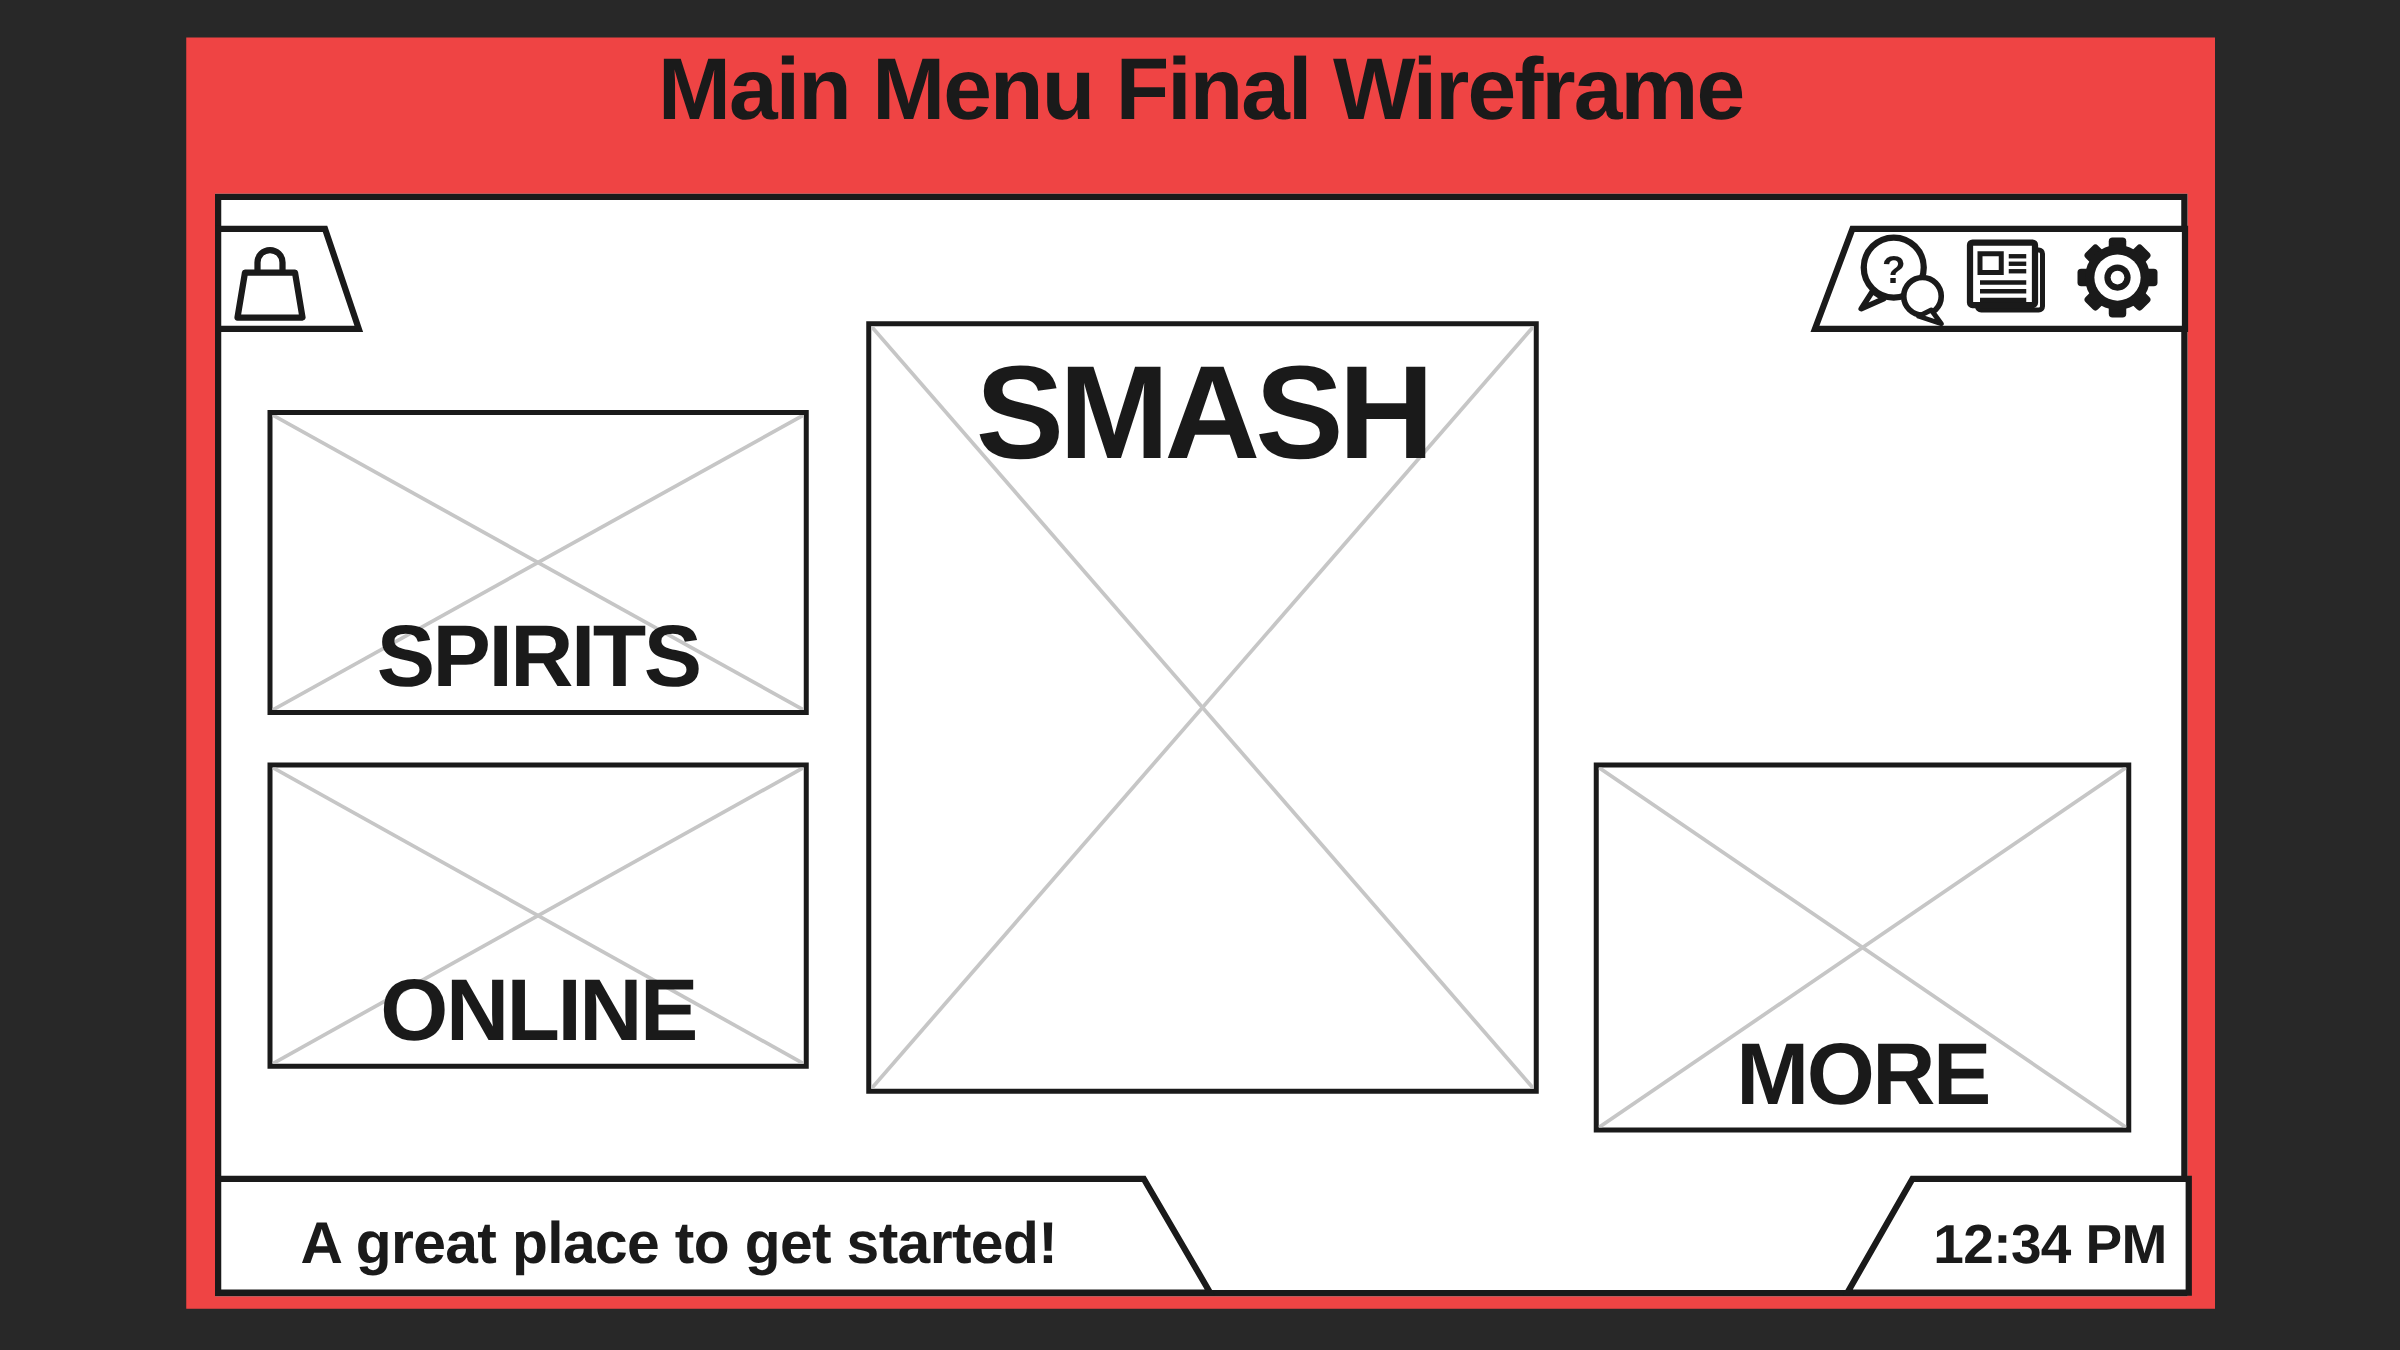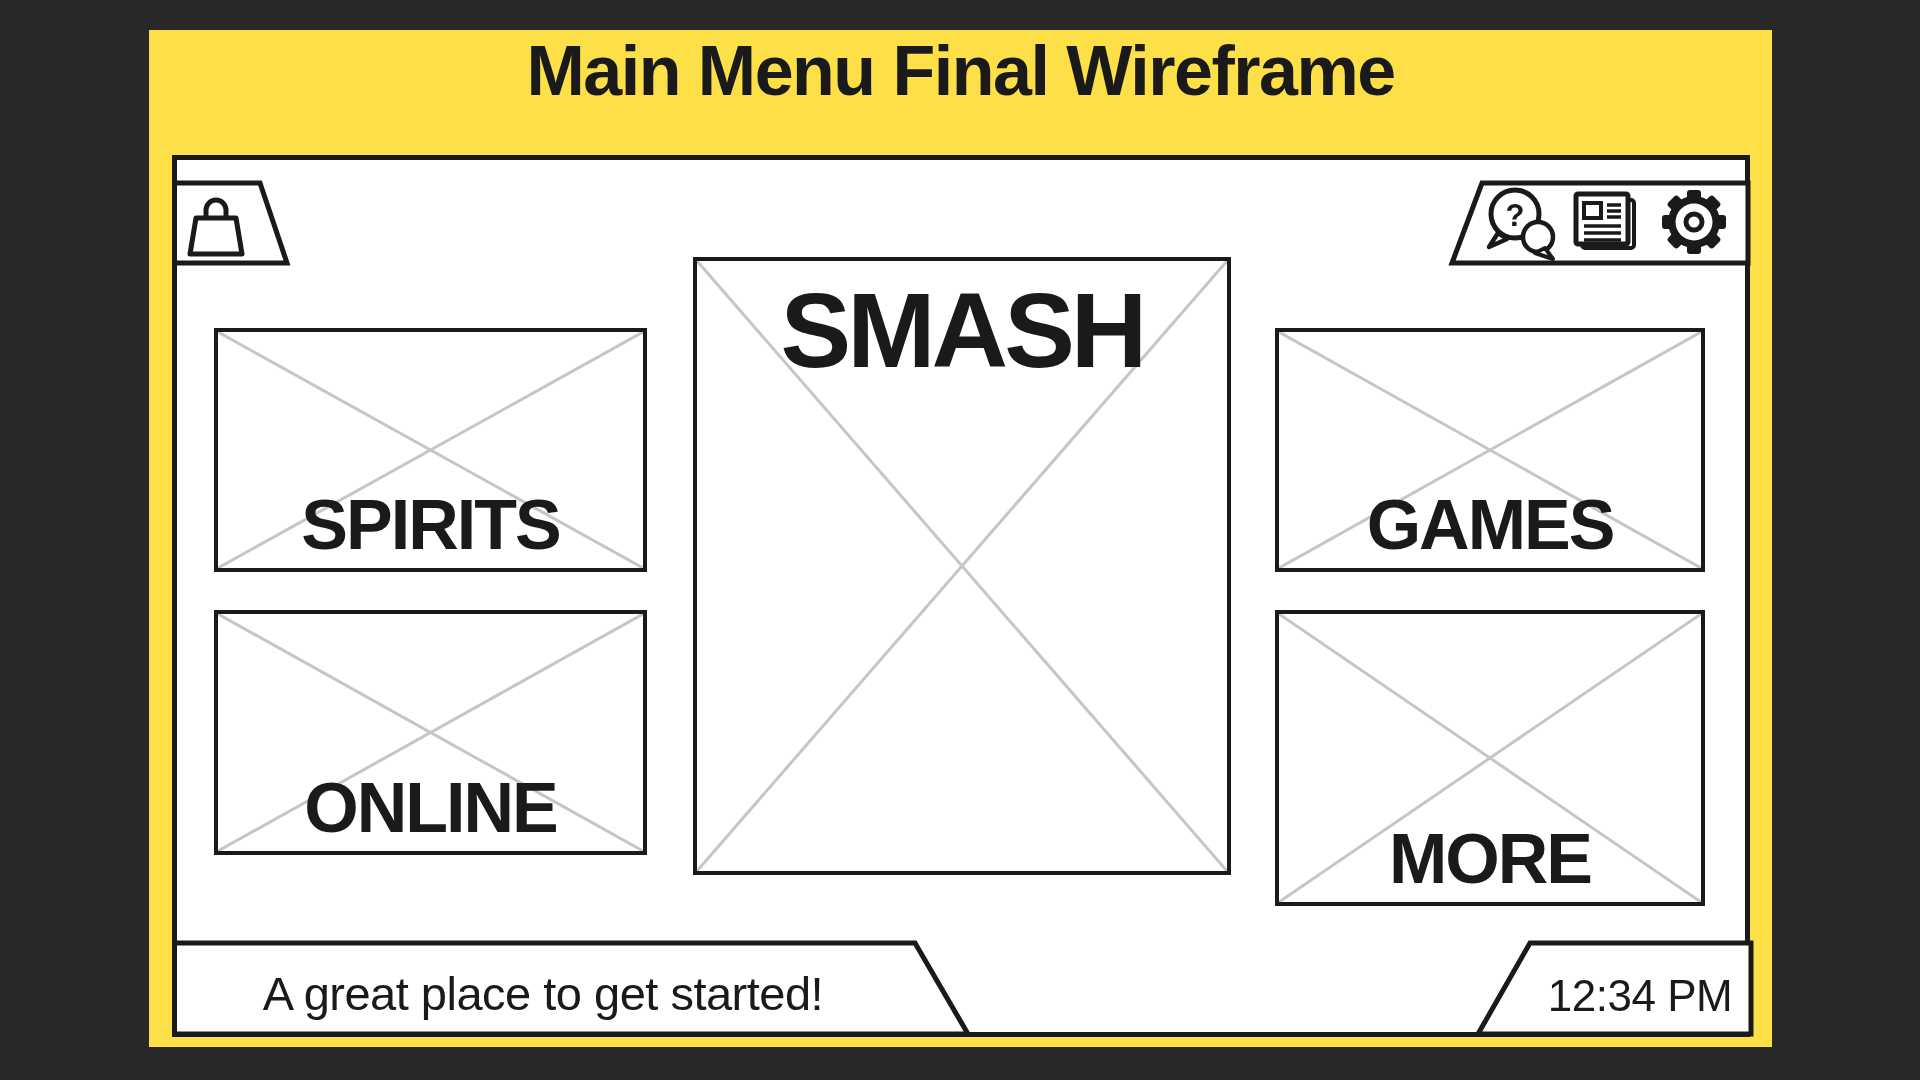--- a/index.html
+++ b/index.html
@@ -1,21 +1,21 @@
 <!DOCTYPE html>
 <html style="--bg: #282828; --line: #1a1a1a; --ph: #c6c6c6;"><head>
 <meta charset="utf-8">
 <style>
   :root{
     --bg:#282828; --line:#1a1a1a; --ph:#c6c6c6;
   }
   html,body{margin:0;padding:0;background:var(--bg);}
   .stage{position:relative;width:1920px;height:1080px;background:var(--bg);
          font-family:"Liberation Sans",sans-serif;overflow:hidden;}
-  .panel{position:absolute;left:149px;top:30px;width:1623px;height:1017px;background:#fde047;}
+  .panel{position:absolute;left:149px;top:30px;width:1623px;height:1017px;background:#ef4444;}
   .title{position:absolute;margin:0;left:0;width:100%;top:6px;text-align:center;
          font-size:70px;font-weight:700;letter-spacing:-1.5px;color:var(--line);line-height:1;}
   .frame{position:absolute;left:23px;top:125px;width:1578px;height:882px;
          border:5px solid var(--line);box-sizing:border-box;background:#fff;}
   .shape{position:absolute;overflow:visible;}
   .shop-tab{left:23px;top:150px;width:120px;height:86px;cursor:pointer;}
   .sys-tab{left:1300px;top:150px;width:302px;height:86px;}
   .msg-tab{left:23px;top:910px;width:800px;height:97px;}
   .time-tab{left:1296px;top:910px;width:310px;height:97px;}
   .ln{fill:#ffffff;stroke:var(--line);stroke-width:5;}
@@ -27,21 +27,21 @@
   .tile.spirits{left:65px;top:298px;width:433px;height:244px;}
   .tile.online{left:65px;top:580px;width:433px;height:245px;padding-left:36px;}
   .tile.games{left:1126px;top:298px;width:430px;height:244px;}
   .tile.more{left:1126px;top:580px;width:430px;height:296px;}
   .xph{position:absolute;left:0;top:0;width:100%;height:100%;display:block;}
   .xph line{stroke:var(--ph);stroke-width:3;vector-effect:non-scaling-stroke;}
   .tile-label{position:absolute;left:0;width:100%;text-align:center;font-weight:700;
               color:var(--line);line-height:1;}
   .tile-label.side{bottom:8px;font-size:70px;letter-spacing:-2px;}
   .tile-label.big{top:16px;font-size:106px;letter-spacing:-4px;}
-  .bar-text{position:absolute;font-weight:400;color:var(--line);line-height:1;}
+  .bar-text{position:absolute;font-weight:700;color:var(--line);line-height:1;}
   .msg{left:34px;top:940px;width:720px;text-align:center;font-size:47px;letter-spacing:-0.5px;}
   .time{left:1371px;top:944px;width:240px;text-align:center;font-size:44px;letter-spacing:-0.5px;}
   .q{font-family:"Liberation Sans",sans-serif;font-weight:700;font-size:31px;fill:var(--line);}
 </style>
 </head>
 <body>
 
 <div class="stage">
   <div class="panel">
 
@@ -117,27 +117,20 @@
     </div>
 
     <div class="tile online">
       <svg class="xph" viewBox="0 0 100 100" preserveAspectRatio="none">
         <line x1="0" y1="0" x2="100" y2="100"></line>
         <line x1="100" y1="0" x2="0" y2="100"></line>
       </svg>
       <div class="tile-label side">ONLINE</div>
     </div>
 
-    <div class="tile games">
-      <svg class="xph" viewBox="0 0 100 100" preserveAspectRatio="none">
-        <line x1="0" y1="0" x2="100" y2="100"></line>
-        <line x1="100" y1="0" x2="0" y2="100"></line>
-      </svg>
-      <div class="tile-label side">GAMES</div>
-    </div>
 
     <div class="tile more">
       <svg class="xph" viewBox="0 0 100 100" preserveAspectRatio="none">
         <line x1="0" y1="0" x2="100" y2="100"></line>
         <line x1="100" y1="0" x2="0" y2="100"></line>
       </svg>
       <div class="tile-label side">MORE</div>
     </div>
 
     <svg class="shape msg-tab" viewBox="0 0 800 97">

